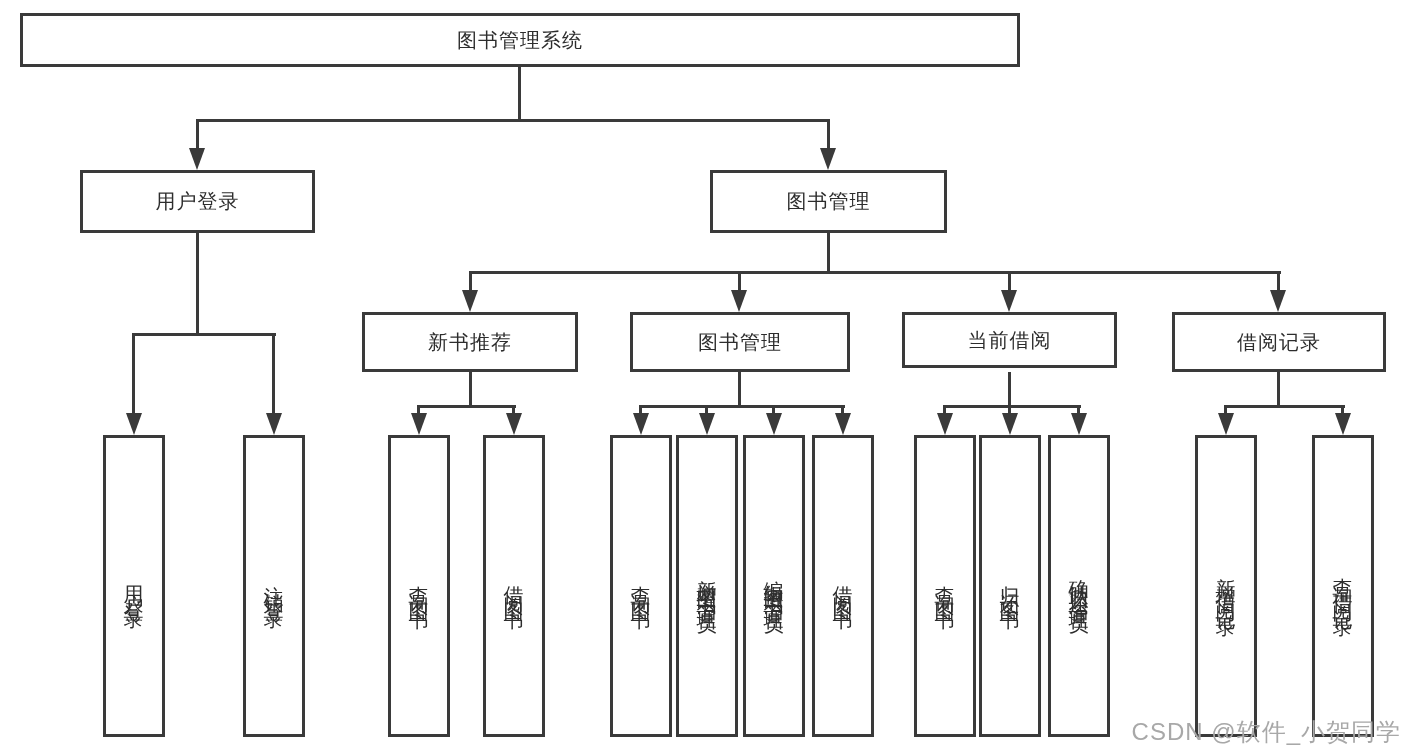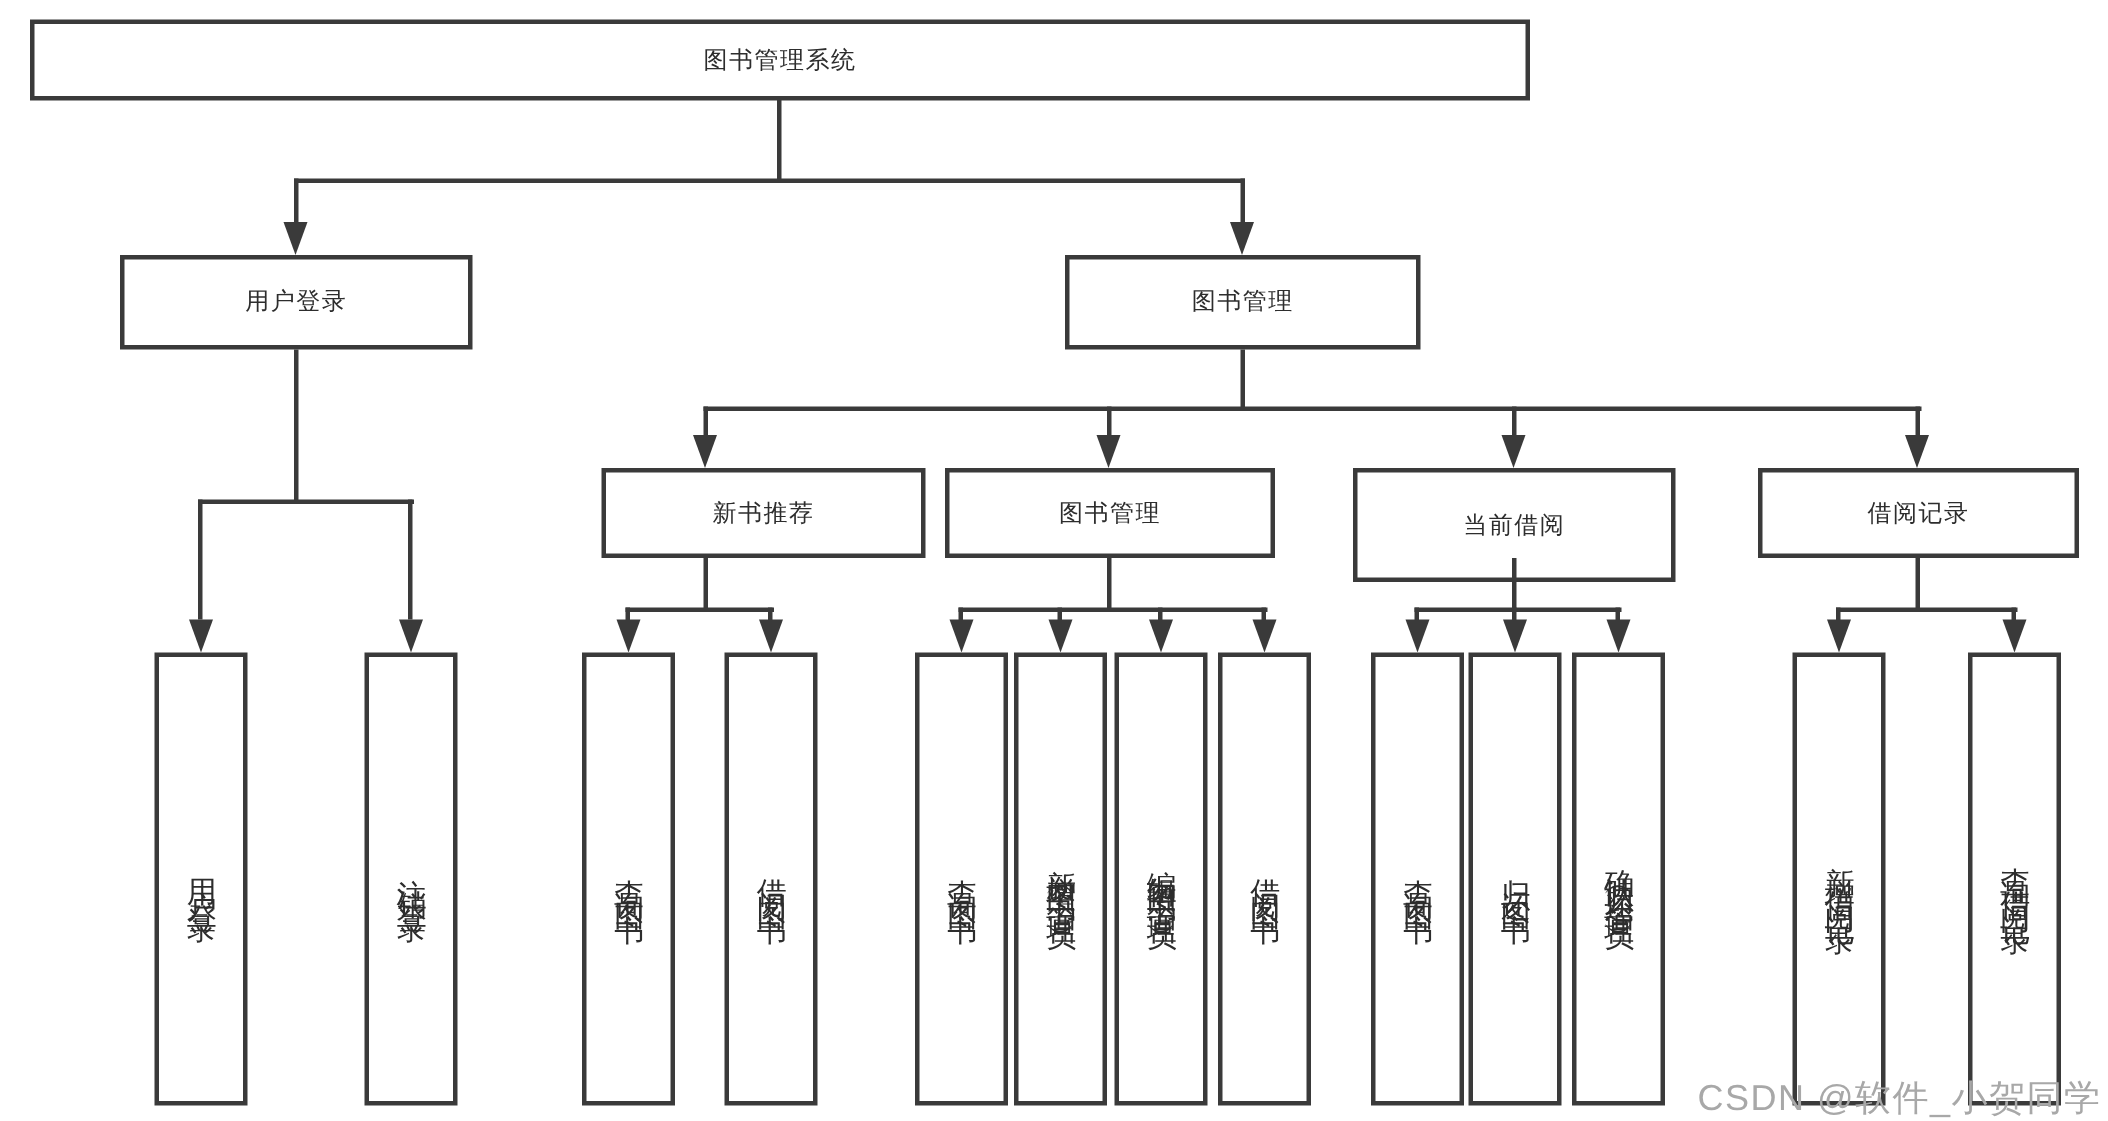--- a/index.html
+++ b/index.html
@@ -16,21 +16,21 @@
     font-family:"Liberation Sans","DejaVu Sans",sans-serif;
     color:var(--text);
     overflow:hidden;
   }
   .box{
     position:absolute;
     box-sizing:border-box;
     border:3px solid var(--line);
     background:#fff;
     display:flex;align-items:center;justify-content:center;
-    font-size:16px;
+    font-size:20px;
     letter-spacing:1px;
     text-align:center;
   }
   .leafbox{
     position:absolute;
     box-sizing:border-box;
     border:3px solid var(--line);
     background:#fff;
     width:62px;height:302px;top:435px;
     display:flex;align-items:center;justify-content:center;
@@ -88,23 +88,23 @@
   <div class="hline" style="left:469px;top:271px;width:812px;"></div>
   <div class="vline" style="left:469px;top:271px;height:21px;"></div>
   <div class="arrow" style="left:462px;top:290px;"></div>
   <div class="vline" style="left:738px;top:271px;height:21px;"></div>
   <div class="arrow" style="left:731px;top:290px;"></div>
   <div class="vline" style="left:1008px;top:271px;height:21px;"></div>
   <div class="arrow" style="left:1001px;top:290px;"></div>
   <div class="vline" style="left:1277px;top:271px;height:21px;"></div>
   <div class="arrow" style="left:1270px;top:290px;"></div>
 
-  <div class="box" style="left:362px;top:312px;width:216px;height:60px;margin-left:39px;">新书推荐</div>
+  <div class="box" style="left:362px;top:312px;width:216px;height:60px;">新书推荐</div>
   <div class="box" style="left:630px;top:312px;width:220px;height:60px;">图书管理</div>
-  <div class="box" style="left:902px;top:312px;width:215px;height:76px;">当前借阅</div>
+  <div class="box" style="left:902px;top:312px;width:215px;height:56px;">当前借阅</div>
   <div class="box" style="left:1172px;top:312px;width:214px;height:60px;">借阅记录</div>
 
   <div class="vline" style="left:469px;top:372px;height:36px;"></div>
   <div class="hline" style="left:417px;top:405px;width:99px;"></div>
   <div class="vline" style="left:417px;top:405px;height:10px;"></div>
   <div class="arrow" style="left:411px;top:413px;"></div>
   <div class="vline" style="left:512px;top:405px;height:10px;"></div>
   <div class="arrow" style="left:506px;top:413px;"></div>
 
   <div class="vline" style="left:738px;top:372px;height:36px;"></div>

